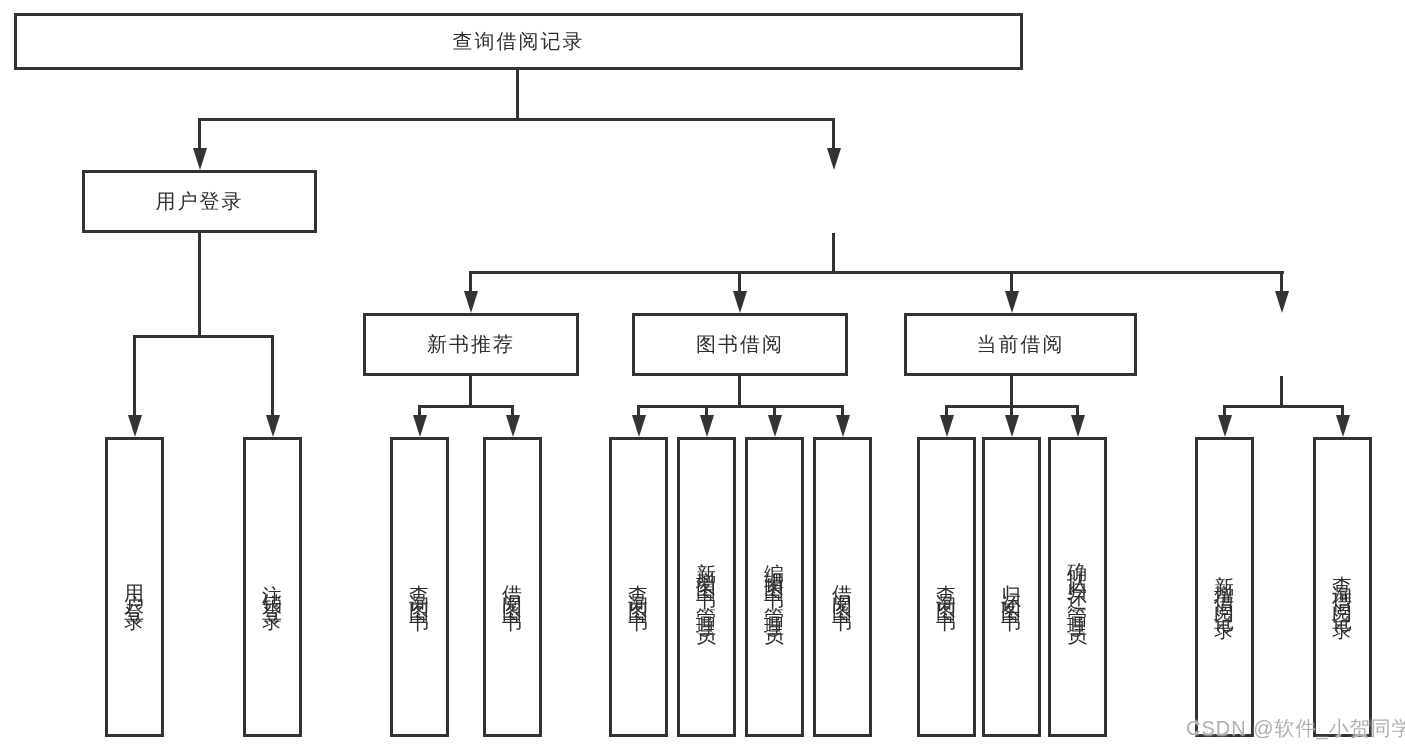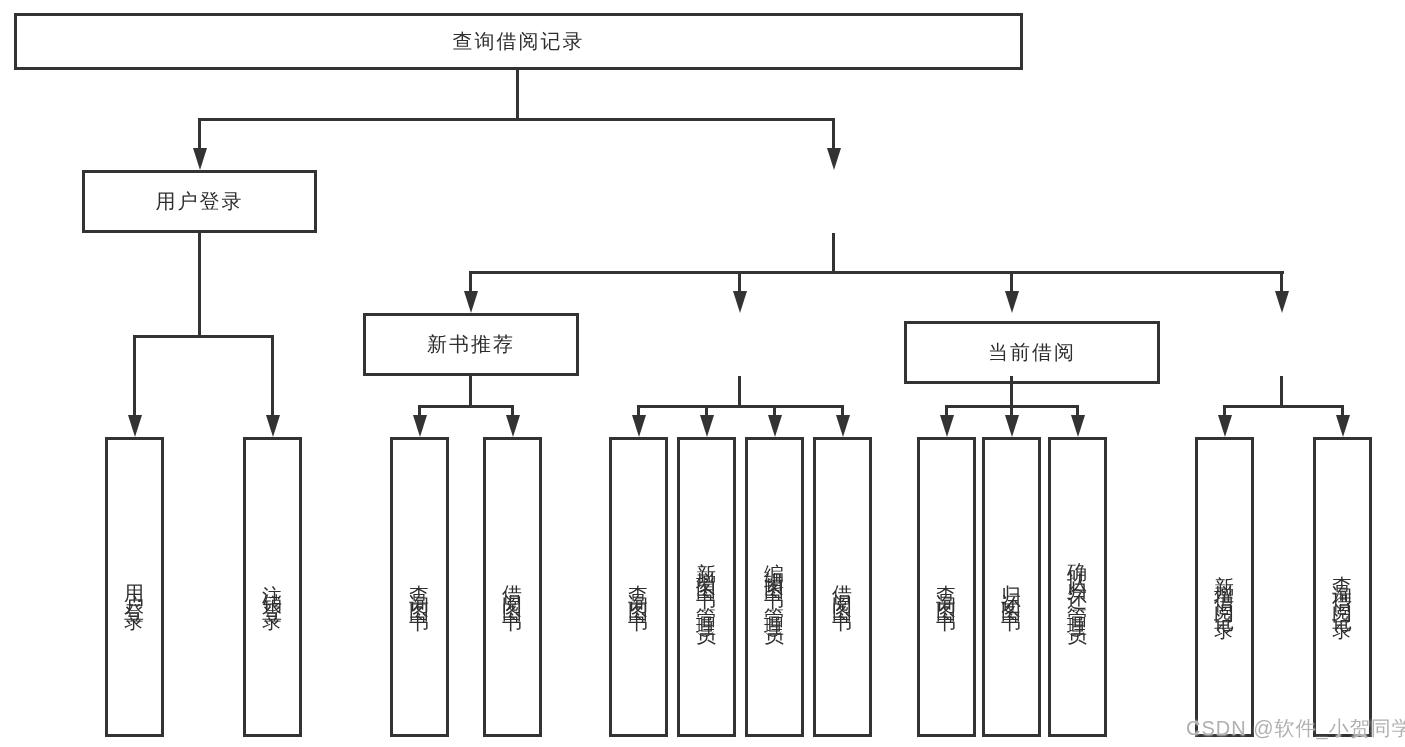--- a/index.html
+++ b/index.html
@@ -67,21 +67,24 @@
   <div class="vline" style="left:738px;top:271px;height:22px"></div>
   <div class="arrow" style="left:733px;top:291px"></div>
   <div class="vline" style="left:1010px;top:271px;height:22px"></div>
   <div class="arrow" style="left:1005px;top:291px"></div>
   <div class="vline" style="left:1280px;top:271px;height:22px"></div>
   <div class="arrow" style="left:1275px;top:291px"></div>
 
   <div class="box h" style="left:363px;top:313px;width:216px;height:63px">
     <span>新书推荐</span>
   </div>
-  <div class="box h" style="left:904px;top:321px;width:256px;height:63px">
+  <div class="box h" style="left:632px;top:313px;width:216px;height:63px">
+    <span>图书借阅</span>
+  </div>
+  <div class="box h" style="left:904px;top:313px;width:233px;height:63px">
     <span>当前借阅</span>
   </div>
 
   <div class="vline" style="left:469px;top:376px;height:31px"></div>
   <div class="hline" style="left:418px;top:405px;width:96px"></div>
   <div class="vline" style="left:418px;top:405px;height:12px"></div>
   <div class="arrow" style="left:413px;top:415px"></div>
   <div class="vline" style="left:511px;top:405px;height:12px"></div>
   <div class="arrow" style="left:506px;top:415px"></div>
 

